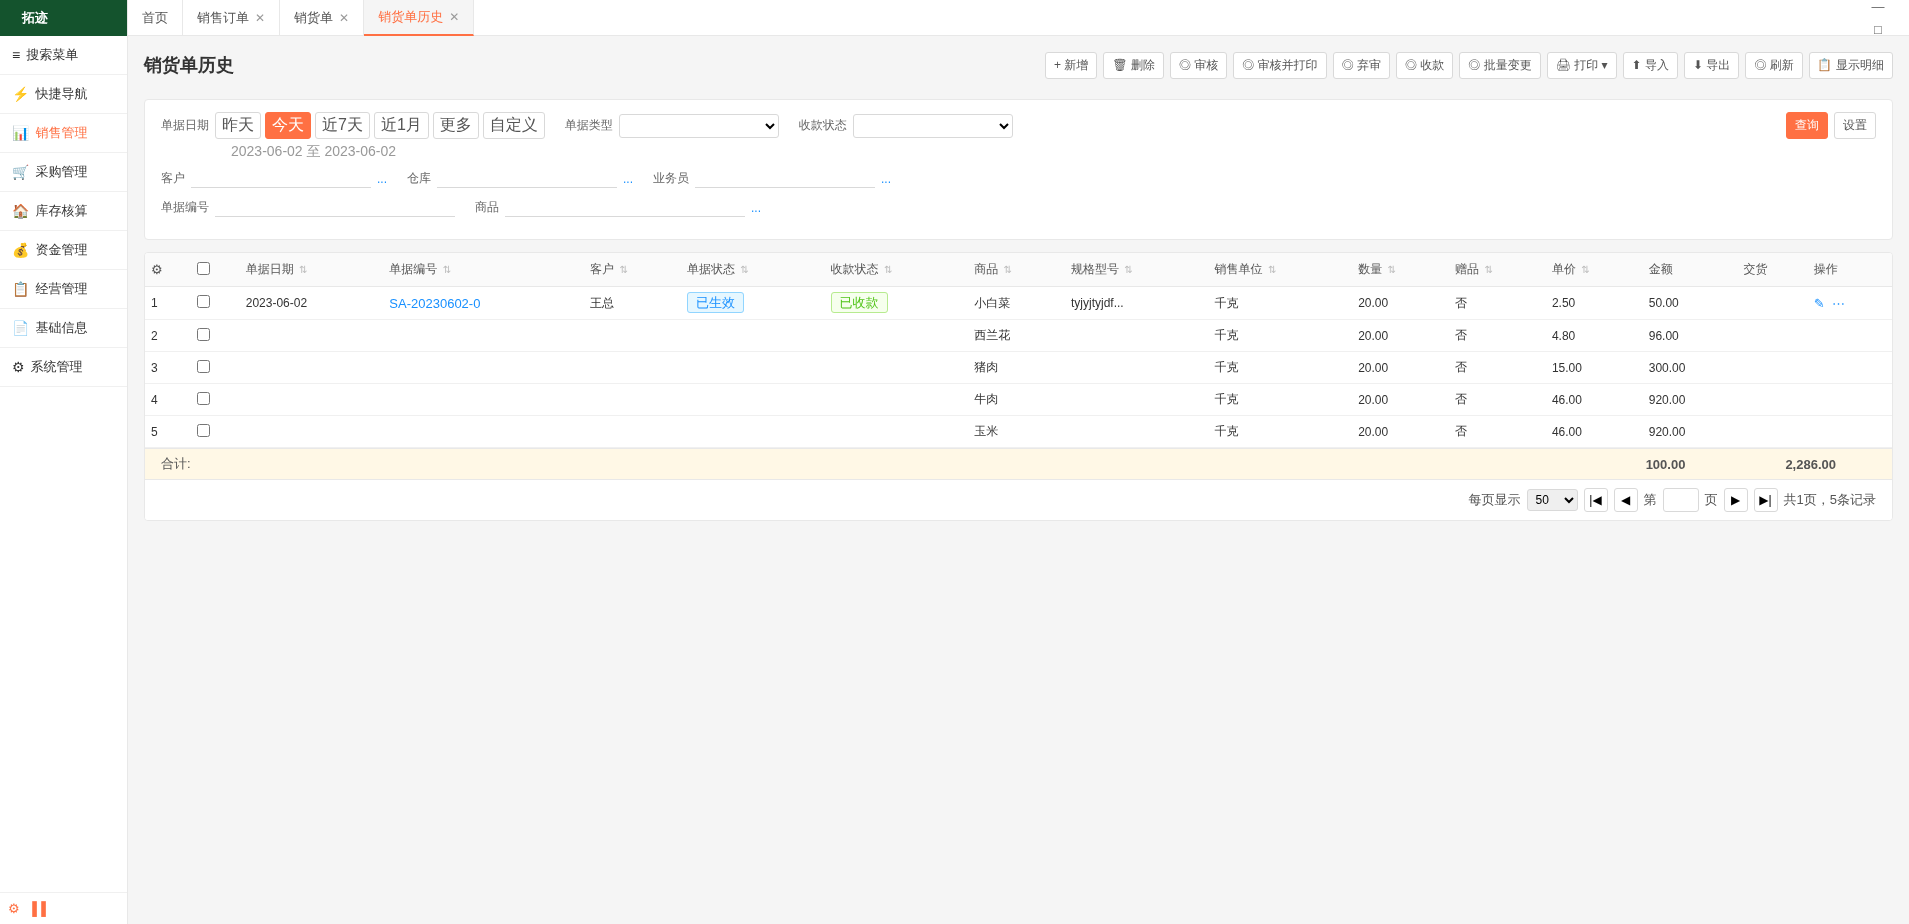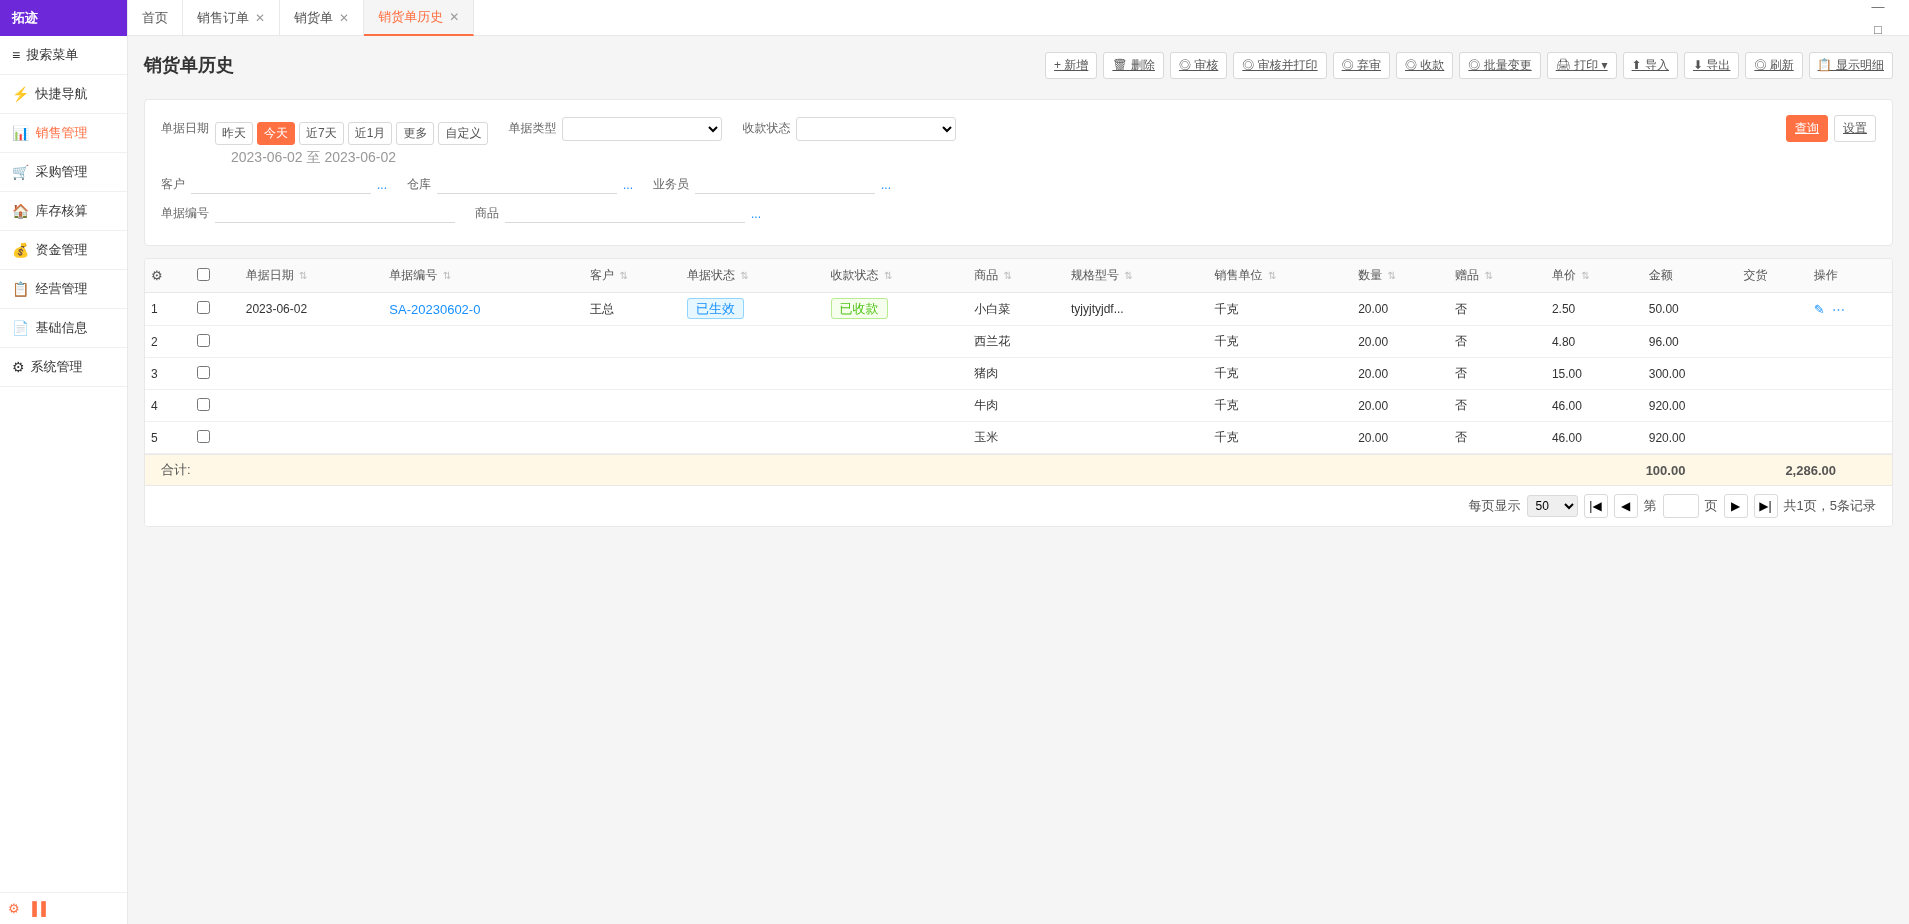--- a/index.html
+++ b/index.html
@@ -8,23 +8,23 @@
     
     .sidebar {
       width: 128px;
       background: #fff;
       border-right: 1px solid #e8e8e8;
       display: flex;
       flex-direction: column;
       flex-shrink: 0;
     }
     .sidebar-logo {
-      background: #6d28d9;
+      background: #14532d;
       color: #fff;
-      padding: 8px 12px;
+      padding: 8px 22px;
       font-size: 14px;
       font-weight: bold;
       height: 36px;
       display: flex;
       align-items: center;
     }
     .sidebar-item {
       display: flex;
       align-items: center;
       padding: 10px 12px;
@@ -113,21 +113,20 @@
       display: flex;
       align-items: center;
       gap: 3px;
       padding: 4px 8px;
       border: 1px solid #d9d9d9;
       border-radius: 3px;
       background: #fff;
       cursor: pointer;
       color: #555;
       font-size: 12px;
-      text-decoration: underline;
     }
     .toolbar-btn.primary { background: #ff7043; color: #fff; border-color: #ff7043; }
 
     
     .filter-section {
       background: #fff;
       border: 1px solid #e8e8e8;
       border-radius: 4px;
       padding: 12px 16px;
       margin-bottom: 12px;
@@ -164,24 +163,23 @@
     .date-filter {
       display: flex;
       align-items: center;
       gap: 4px;
     }
     .date-btn {
       padding: 2px 6px;
       border: 1px solid #d9d9d9;
       border-radius: 3px;
       cursor: pointer;
-      font-size: 12px;
+      font-size: 16px;
       color: #555;
       background: #fff;
-      margin-top: 10px;
     }
     .date-btn.active { background: #ff7043; color: #fff; border-color: #ff7043; }
     .date-range { font-size: 14px; color: #999; margin-top: 2px; }
     .ellipsis-btn { color: #1890ff; cursor: pointer; font-size: 12px; }
 
     .collapse-row {
       display: flex;
       justify-content: center;
       cursor: pointer;
       color: #1890ff;

